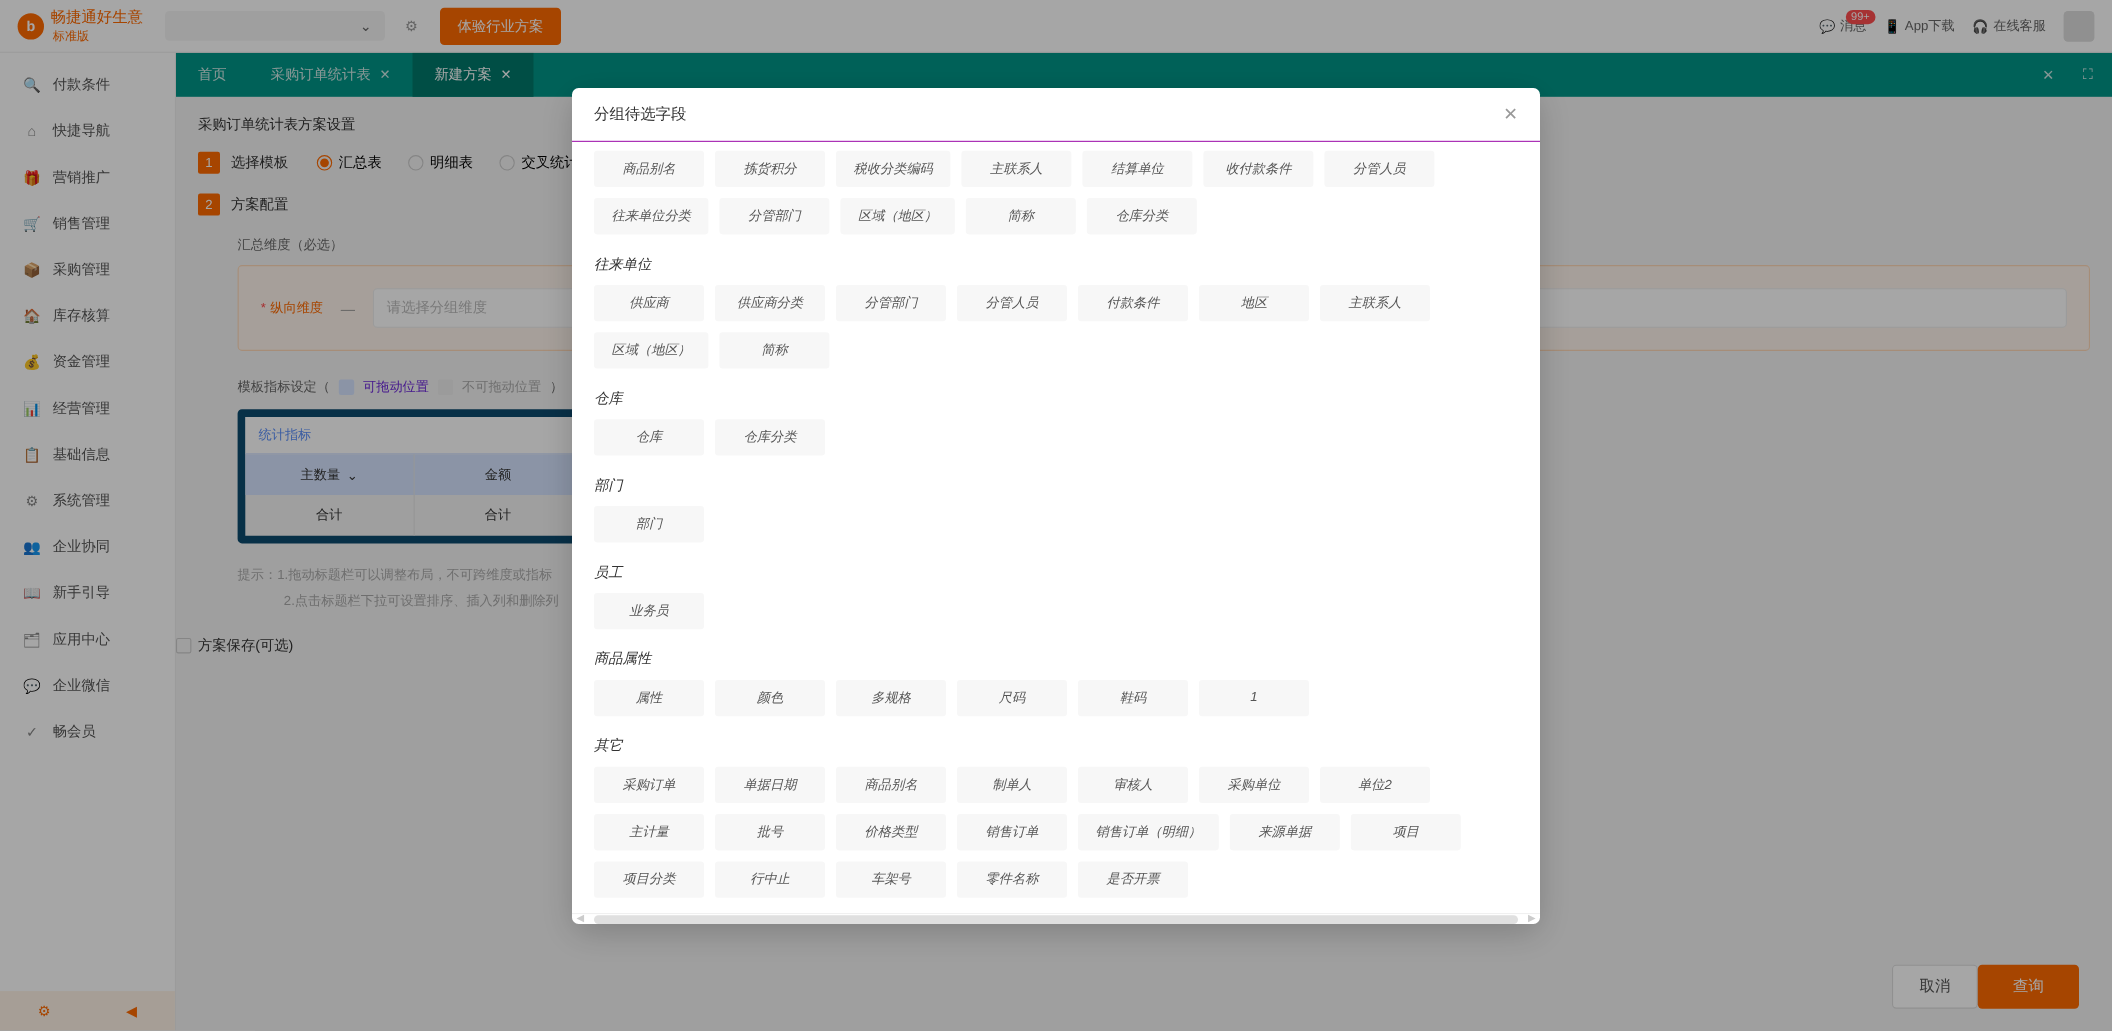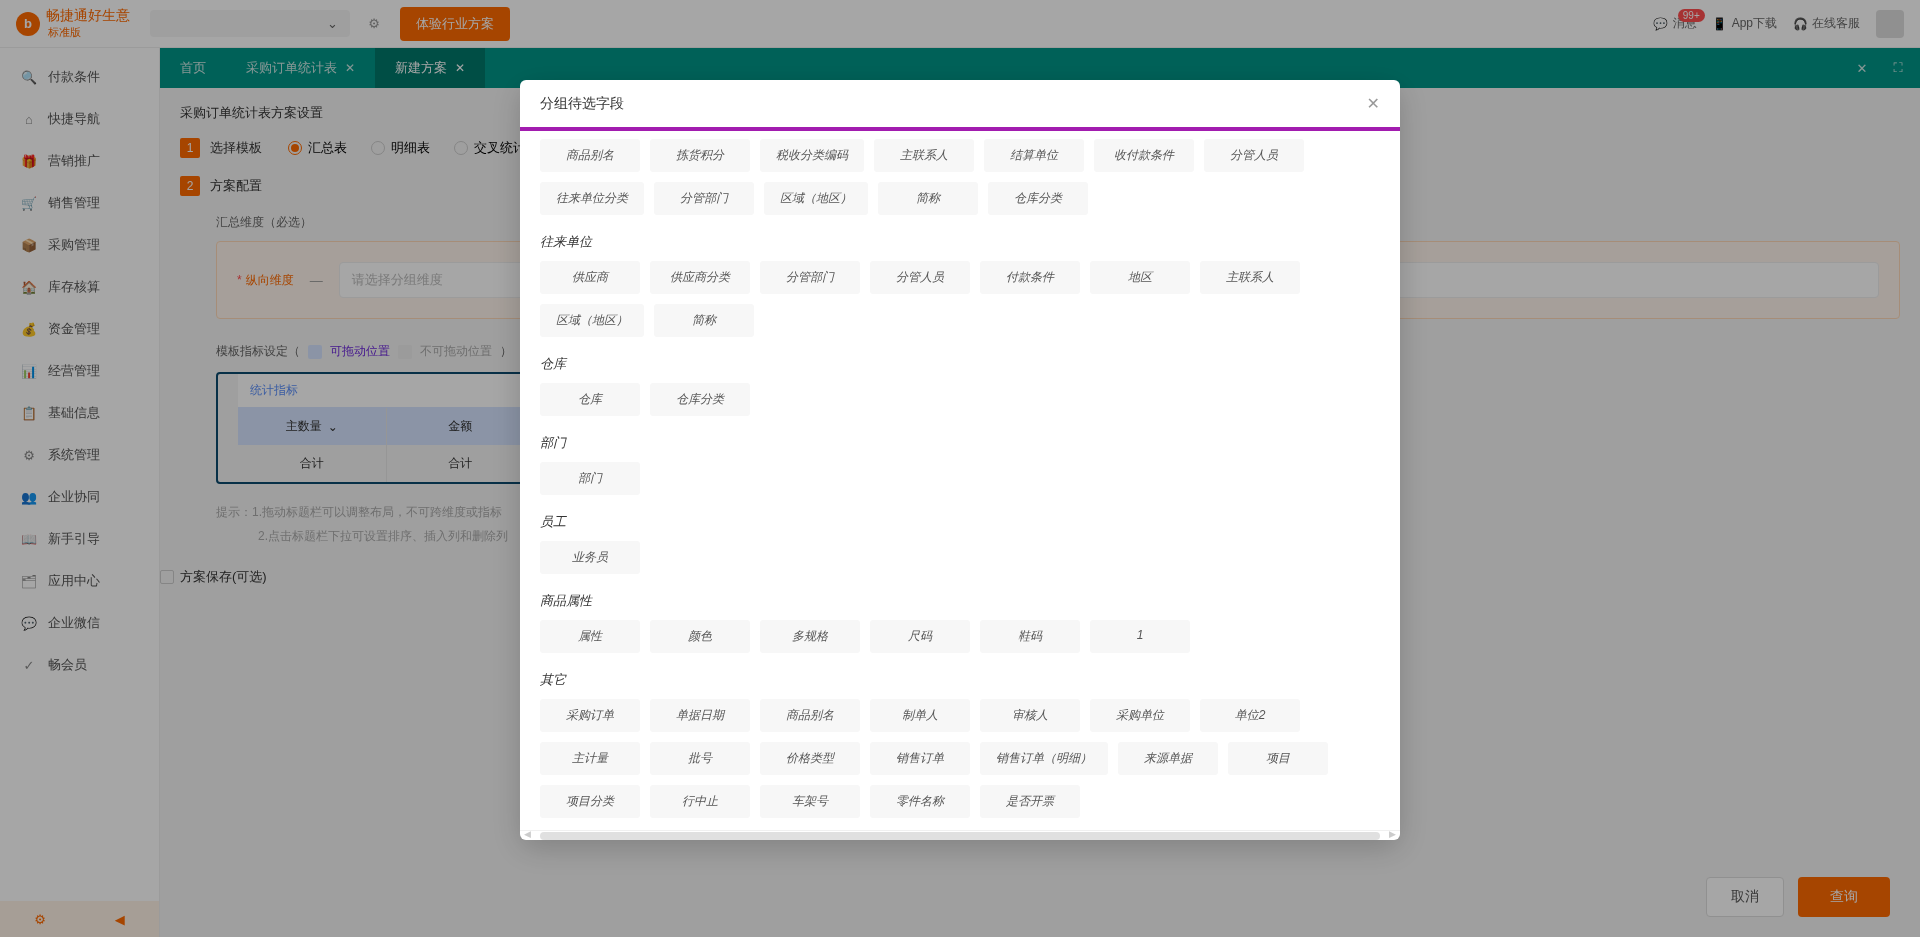--- a/index.html
+++ b/index.html
@@ -59,41 +59,41 @@
 .dim-line { color: #999; }
 .dim-input { flex: 1; padding: 8px 12px; border: 1px solid #eee; background: #fff; color: #bbb; border-radius: 4px; }
 
 .indicator-row { display: flex; align-items: center; gap: 8px; margin-bottom: 12px; font-size: 12px; color: #666; }
 .ind-blue { color: #6d28d9; }
 .ind-gray { color: #aaa; }
 .swatch { width: 14px; height: 14px; display: inline-block; border-radius: 2px; }
 .swatch.blue { background: #d6e4ff; }
 .swatch.gray { background: #eee; }
 
-.table-box { border: 2px solid #0c4a6e; border-radius: 4px; overflow: hidden; margin-bottom: 16px; padding-left: 20px; }
+.table-box { border: 7px solid #0c4a6e; border-radius: 4px; overflow: hidden; margin-bottom: 16px; }
 .table-header-label { background: #fff; padding: 8px 12px; color: #5b8ff9; font-size: 12px; border-bottom: 1px solid #d6e4ff; }
 .table-row { display: flex; }
 .table-cell { flex: 1; padding: 10px 12px; text-align: center; border-right: 1px solid #e6e6e6; font-size: 12px; }
 .table-cell:last-child { border-right: none; }
 .table-head .table-cell { background: #d6e4ff; color: #333; }
 .th-dropdown { display: inline-flex; align-items: center; gap: 6px; }
 
 .hints { color: #aaa; font-size: 12px; line-height: 2; margin-bottom: 20px; }
 
 .save-row { display: flex; align-items: center; gap: 6px; margin-left: -20px; }
 .checkbox { width: 14px; height: 14px; border: 1px solid #ccc; border-radius: 2px; }
 
-.footer-actions { position: absolute; bottom: 20px; right: 30px; display: flex; gap: 14px; }
+.footer-actions { position: absolute; bottom: 20px; right: 30px; display: flex; gap: 0; }
 .btn-secondary { background: #fff; border: 1px solid #ddd; color: #555; padding: 10px 24px; border-radius: 4px; cursor: pointer; font-size: 14px; }
 .btn-orange { background: #ff6a00; color: #fff; border: none; padding: 10px 32px; border-radius: 4px; cursor: pointer; font-size: 14px; }
 
 
 .overlay { position: fixed; inset: 0; background: rgba(0,0,0,0.35); display: flex; align-items: flex-start; justify-content: center; padding-top: 80px; z-index: 1000; }
 .modal { width: 880px; background: #fff; border-radius: 6px; box-shadow: 0 8px 32px rgba(0,0,0,0.2); display: flex; flex-direction: column; max-height: 760px; }
-.modal-header { padding: 14px 20px; display: flex; align-items: center; justify-content: space-between; border-bottom: 4px solid #a21caf; }
+.modal-header { padding: 14px 20px; display: flex; align-items: center; justify-content: space-between; border-bottom: 1px solid #a21caf; }
 .modal-title { font-size: 14px; font-weight: 500; }
 .modal-close { cursor: pointer; color: #999; font-size: 16px; }
 .modal-body { padding: 8px 20px 16px; overflow-y: auto; flex: 1; font-style: italic; }
 .field-group { margin-bottom: 18px; }
 .field-group-title { font-size: 13px; font-weight: 500; margin: 14px 0 10px; color: #333; }
 .chips { display: flex; flex-wrap: wrap; gap: 10px; }
 .chip { min-width: 100px; padding: 8px 16px; background: #f7f7f7; color: #555; text-align: center; font-size: 12px; border-radius: 3px; cursor: pointer; }
 .modal-scroll-x { height: 10px; border-top: 1px solid #f0f0f0; position: relative; }
 .modal-scroll-x::before { content: '◀'; position: absolute; left: 4px; top: -2px; font-size: 9px; color: #ccc; }
 .modal-scroll-x::after { content: '▶'; position: absolute; right: 4px; top: -2px; font-size: 9px; color: #ccc; }

